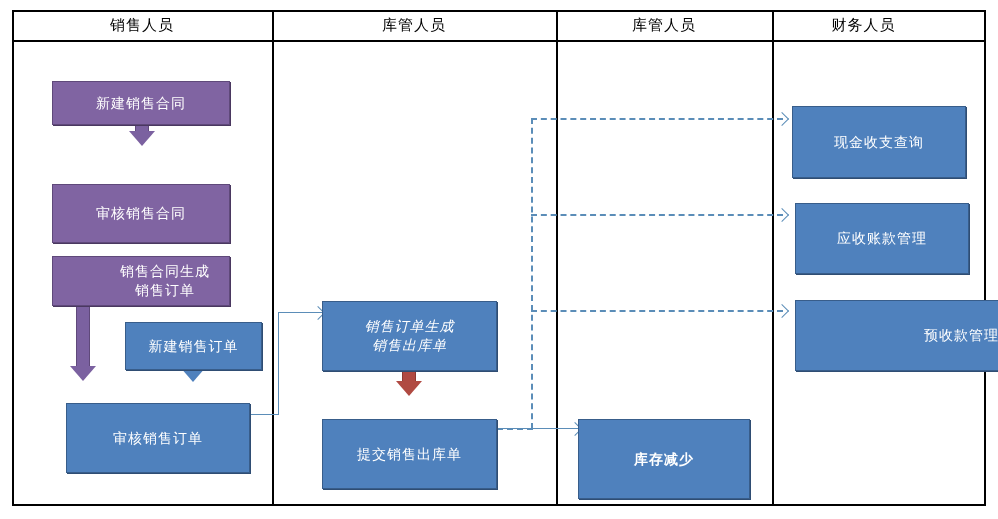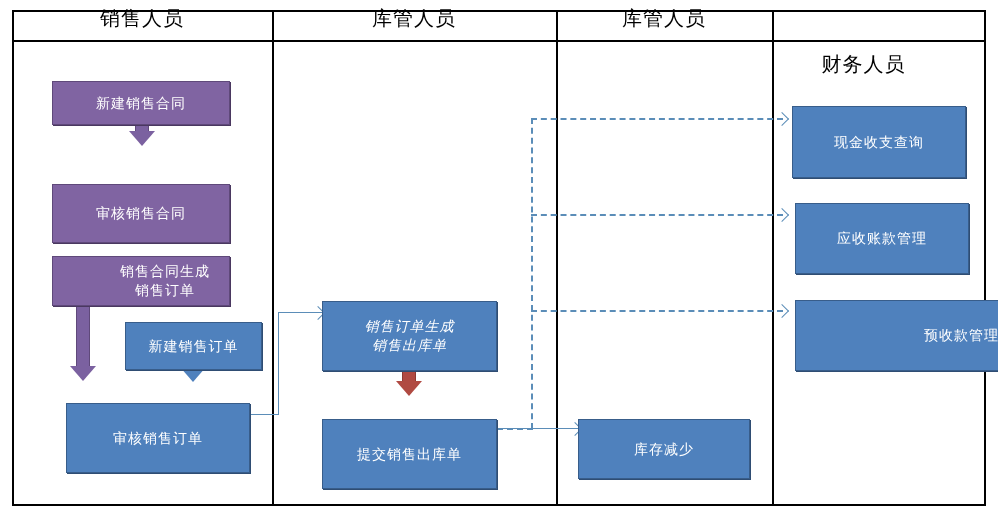--- a/index.html
+++ b/index.html
@@ -8,22 +8,22 @@
 
   #canvas{position:absolute;left:0;top:0;width:998px;height:519px;}
 
   
   .frame{position:absolute;left:12px;top:10px;width:974px;height:496px;
          border:2px solid #000;box-sizing:border-box;}
   .hdr-sep{position:absolute;left:12px;top:40px;width:974px;height:0;
            border-top:2px solid #000;}
   .vline{position:absolute;top:10px;height:496px;width:0;border-left:2px solid #000;}
 
-  .lane-title{position:absolute;top:3px;height:30px;line-height:30px;
-              text-align:center;font-size:20px;color:#000;letter-spacing:1px;}
+  .lane-title{position:absolute;top:10px;height:30px;line-height:30px;
+              text-align:center;font-size:15px;color:#000;letter-spacing:1px;}
 
   
   .node{position:absolute;box-sizing:border-box;display:flex;
         align-items:center;justify-content:center;text-align:center;
         color:#ffffff;font-size:14px;line-height:19px;letter-spacing:1px;margin-top:24px;}
   .node.blue{background:#4F81BD;border:1px solid #385D8A;
              box-shadow:1px 1px 0 0 #2f4d73;}
   .node.purple{background:#8064A2;border:1px solid #5F497A;
                box-shadow:1px 1px 0 0 #4a3860;}
 
@@ -56,21 +56,21 @@
 
   <div class="frame"></div>
   <div class="hdr-sep"></div>
   <div class="vline" style="left:272px;"></div>
   <div class="vline" style="left:556px;"></div>
   <div class="vline" style="left:772px;"></div>
 
   <div class="lane-title" style="left:12px;width:260px;">销售人员</div>
   <div class="lane-title" style="left:272px;width:284px;">库管人员</div>
   <div class="lane-title" style="left:556px;width:216px;">库管人员</div>
-  <div class="lane-title" style="left:772px;width:183px;margin-top:46px;">财务人员</div>
+  <div class="lane-title" style="left:772px;width:183px;">财务人员</div>
 
   <div class="ln h" style="left:232px;top:414px;width:46px;"></div>
   <div class="ln v" style="left:278px;top:312px;height:103px;"></div>
   <div class="ln h" style="left:278px;top:312px;width:44px;"></div>
   <div class="tip" style="left:313px;top:308px;"></div>
 
   <div class="ln h" style="left:497px;top:428px;width:82px;"></div>
   <div class="tip" style="left:570px;top:424px;"></div>
 
   <div class="dsh-h" style="left:497px;top:428px;width:36px;"></div>
@@ -133,21 +133,21 @@
 
   <div class="node blue" style="left:322px;top:277px;width:175px;height:70px;flex-direction:column;font-style:italic;">
     <span>销售订单生成</span>
     <span>销售出库单</span>
   </div>
 
   <div class="node blue" style="left:322px;top:395px;width:175px;height:70px;">
     <span>提交销售出库单</span>
   </div>
 
-  <div class="node blue" style="left:578px;top:395px;width:172px;height:60px;">
+  <div class="node blue" style="left:578px;top:395px;width:172px;height:80px;font-weight:bold;">
     <span>库存减少</span>
   </div>
 
   <div class="node blue" style="left:792px;top:82px;width:174px;height:72px;">
     <span>现金收支查询</span>
   </div>
 
   <div class="node blue" style="left:795px;top:179px;width:174px;height:71px;">
     <span>应收账款管理</span>
   </div>

